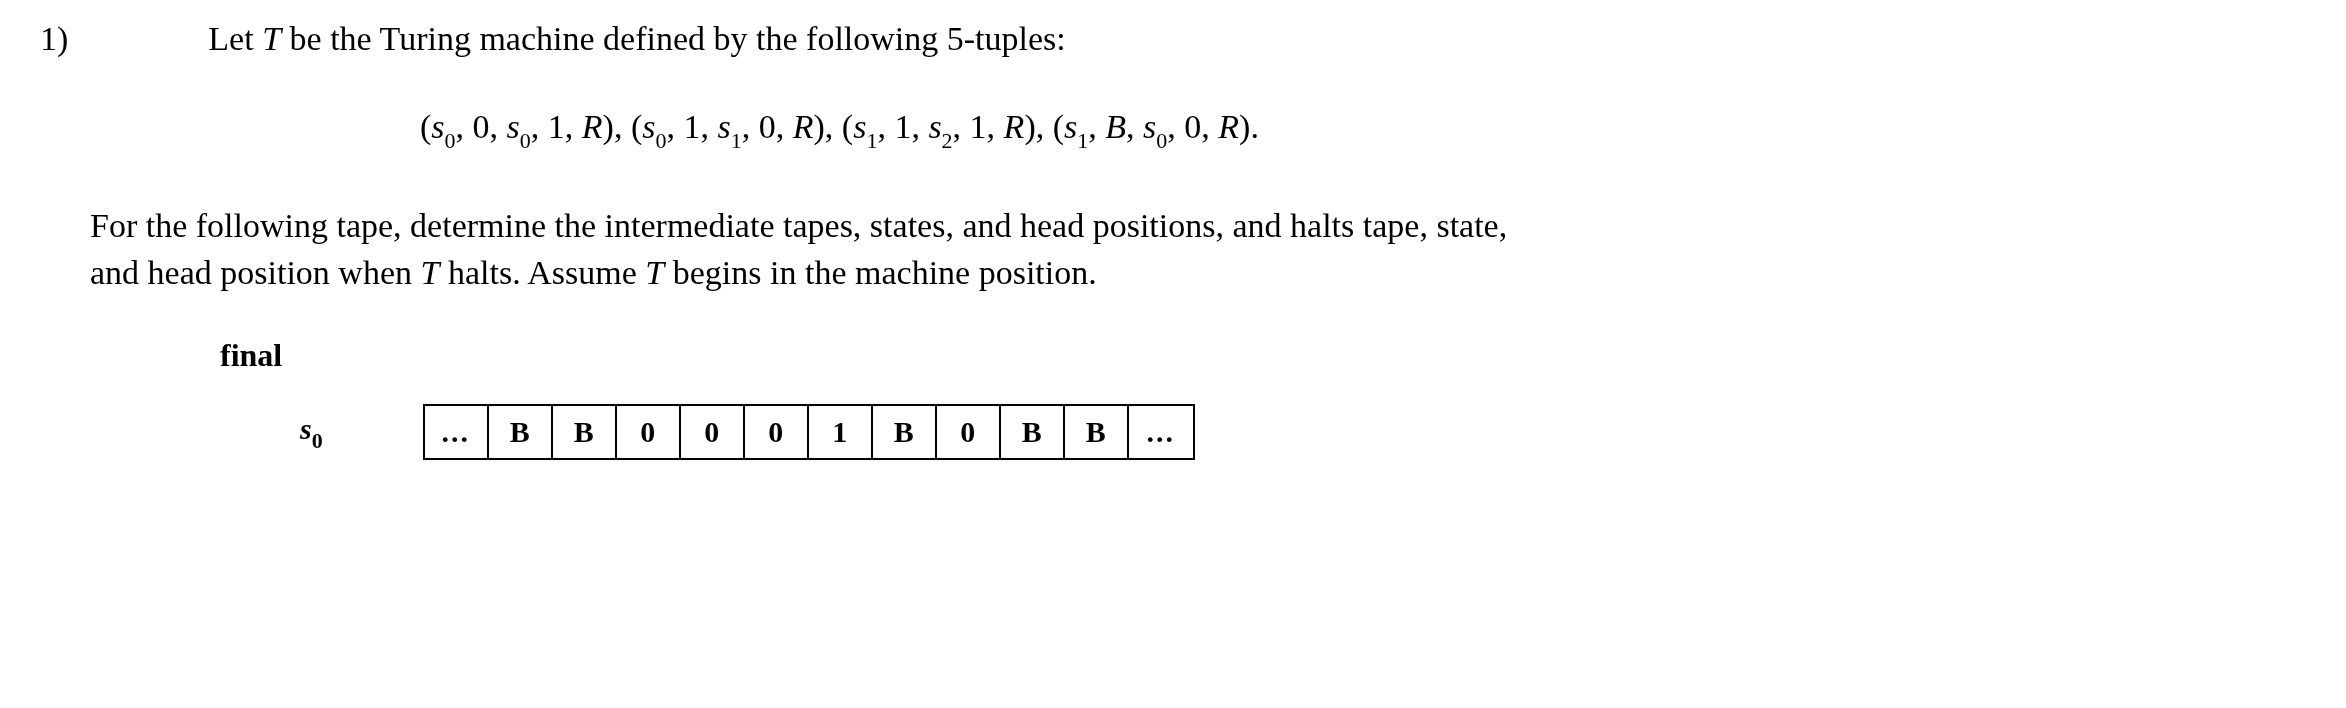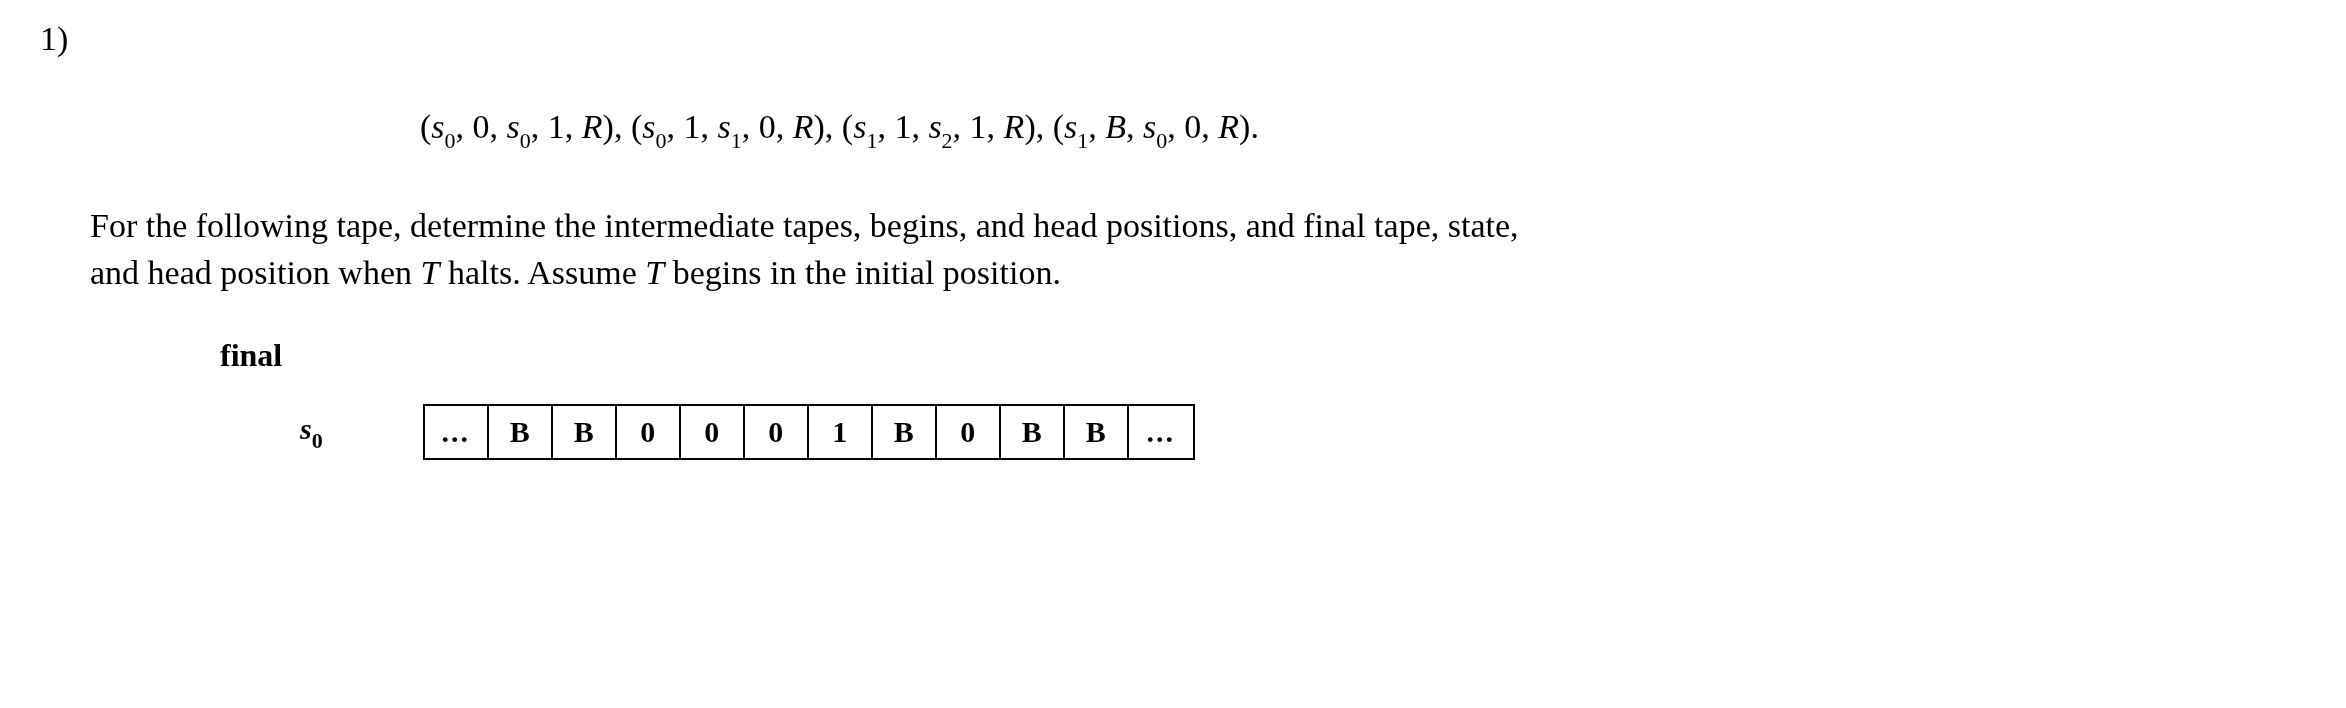--- a/index.html
+++ b/index.html
@@ -85,30 +85,33 @@
     .ellipsis-cell {
       font-weight: bold;
       letter-spacing: 2px;
     }
   </style>
 </head>
 <body>
 
 <div class="problem-header">
   <span class="problem-number">1)</span>
+  <span class="problem-intro">
+    <span>Let </span><span class="italic">T</span><span> be the Turing machine defined by the following 5-tuples:</span>
+  </span>
 </div>
 
 <div class="tuples">
   <span><span>(</span><span class="italic">s</span><span class="sub">0</span><span>, </span><span>0</span><span>, </span><span class="italic">s</span><span class="sub">0</span><span>, </span><span>1</span><span>, </span><span class="italic">R</span><span>), </span></span><span><span>(</span><span class="italic">s</span><span class="sub">0</span><span>, </span><span>1</span><span>, </span><span class="italic">s</span><span class="sub">1</span><span>, </span><span>0</span><span>, </span><span class="italic">R</span><span>), </span></span><span><span>(</span><span class="italic">s</span><span class="sub">1</span><span>, </span><span>1</span><span>, </span><span class="italic">s</span><span class="sub">2</span><span>, </span><span>1</span><span>, </span><span class="italic">R</span><span>), </span></span><span><span>(</span><span class="italic">s</span><span class="sub">1</span><span>, </span><span class="italic">B</span><span>, </span><span class="italic">s</span><span class="sub">0</span><span>, </span><span>0</span><span>, </span><span class="italic">R</span><span>).</span></span>
 </div>
 
 <div class="body-text">
-  <div>For the following tape, determine the intermediate tapes, begins, and head positions, and final tape, state,</div>
+  <div>For the following tape, determine the intermediate tapes, states, and head positions, and halts tape, state,</div>
   <div>
-    <span>and head position when </span><span class="italic">T</span><span> halts. Assume </span><span class="italic">T</span><span> begins in the initial position.</span>
+    <span>and head position when </span><span class="italic">T</span><span> halts. Assume </span><span class="italic">T</span><span> begins in the machine position.</span>
   </div>
 </div>
 
 <div class="state-label">final</div>
 
 <div class="tape-row">
   <span class="state-name">
     <span class="italic">s</span><span class="sub">0</span>
   </span>
   <div class="tape">

